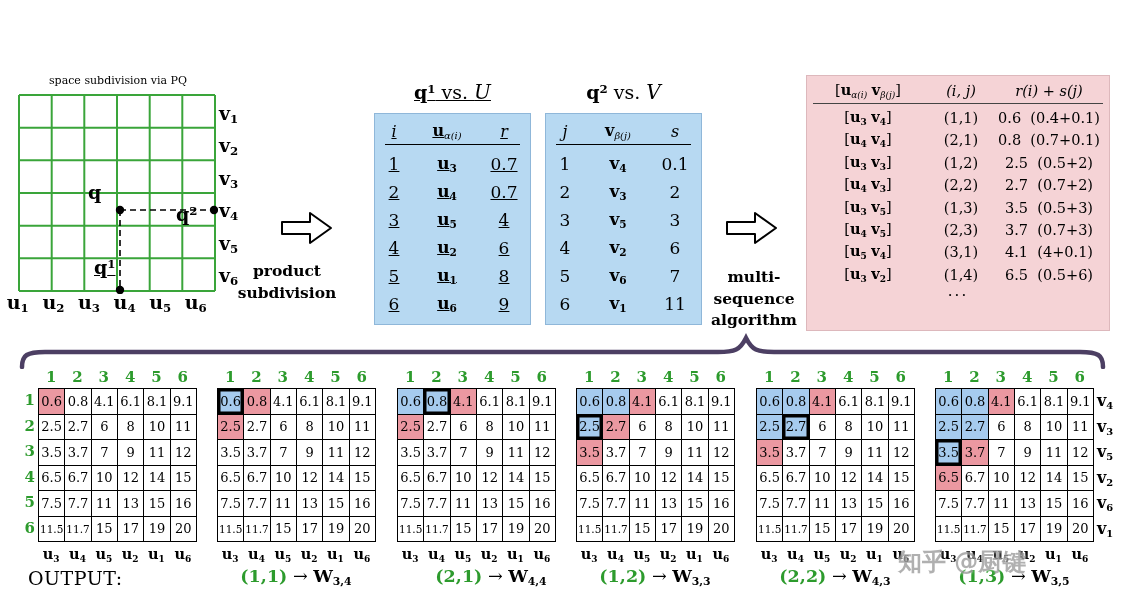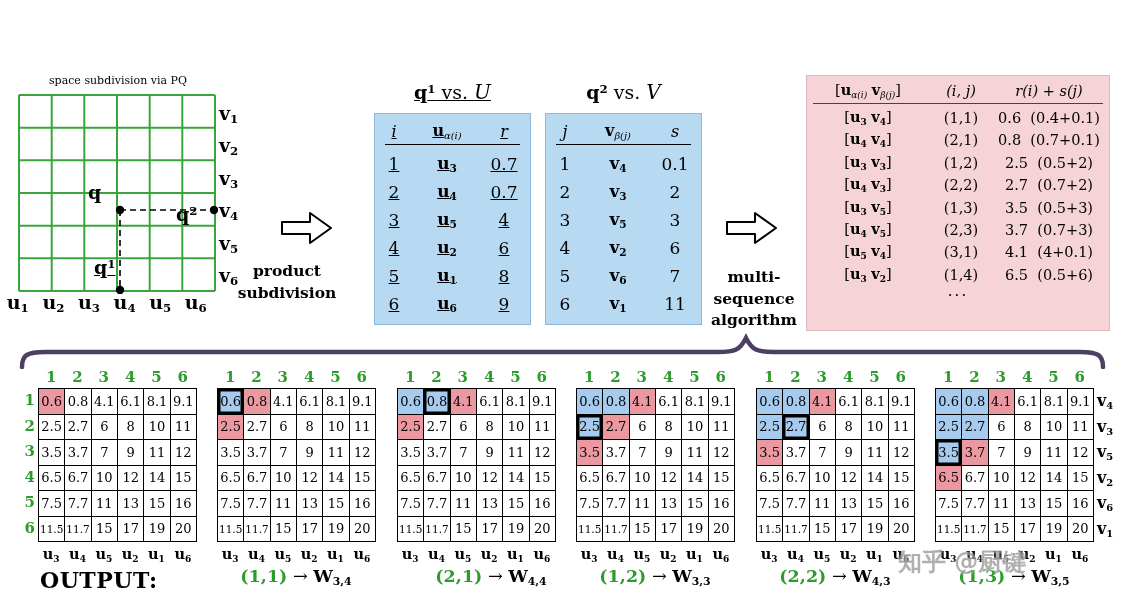--- a/index.html
+++ b/index.html
@@ -68,21 +68,21 @@
   .mcell.small{font-size:10.5px;}
   .mcell.pink{background:var(--cell_pink);}
   .mcell.blue{background:var(--cell_blue);}
   .mcell.cur{background:var(--cell_blue);box-shadow:inset 0 0 0 2.5px #000;}
   .mulabels{position:absolute;top:177px;left:0;width:158px;display:flex;}
   .mul{flex:1;text-align:center;font-size:14.5px;}
   .mvlabels{position:absolute;top:20px;left:162px;}
   .mvl{display:block;height:25.5px;line-height:25.5px;font-size:16px;}
 
   
-  #output-label{left:40px;top:567px;font-size:22px;font-weight:bold;letter-spacing:0.5px;}
+  #output-label{left:28px;top:567px;font-size:19px;font-weight:normal;letter-spacing:0.5px;}
   .mout{position:absolute;top:566px;width:158px;text-align:center;font-size:17.5px;}
   .mout .green{color:var(--text_green);font-weight:bold;}
 
   
   #watermark{left:898px;top:546px;font-size:24px;font-weight:bold;color:#9d9d9d;opacity:0.8;
              font-family:"DejaVu Sans","Liberation Sans",sans-serif;text-shadow:0 0 3px #fff;}
 </style>
 </head>
 <body>
 

